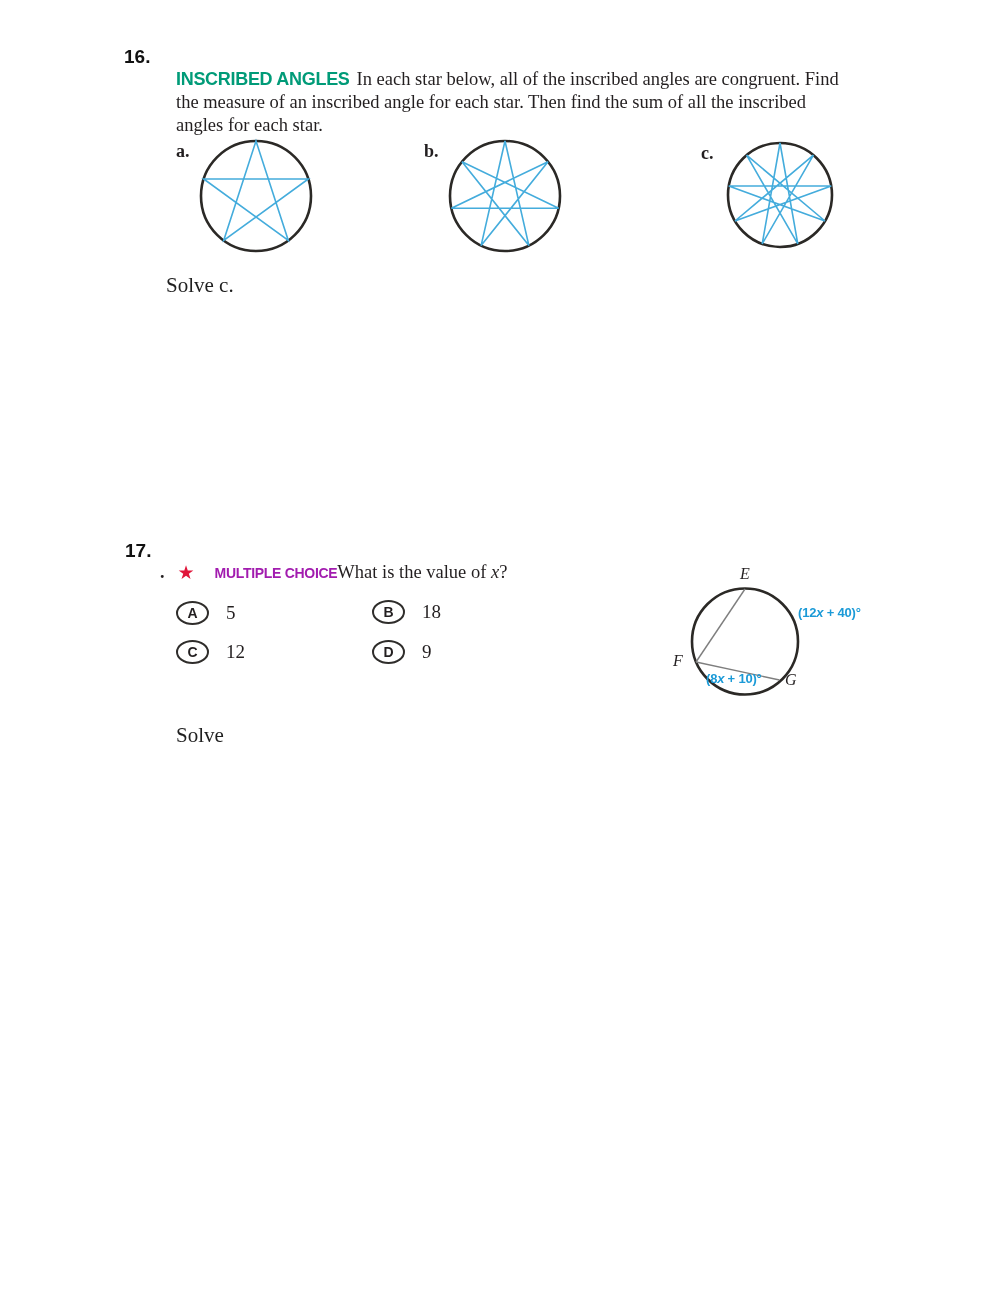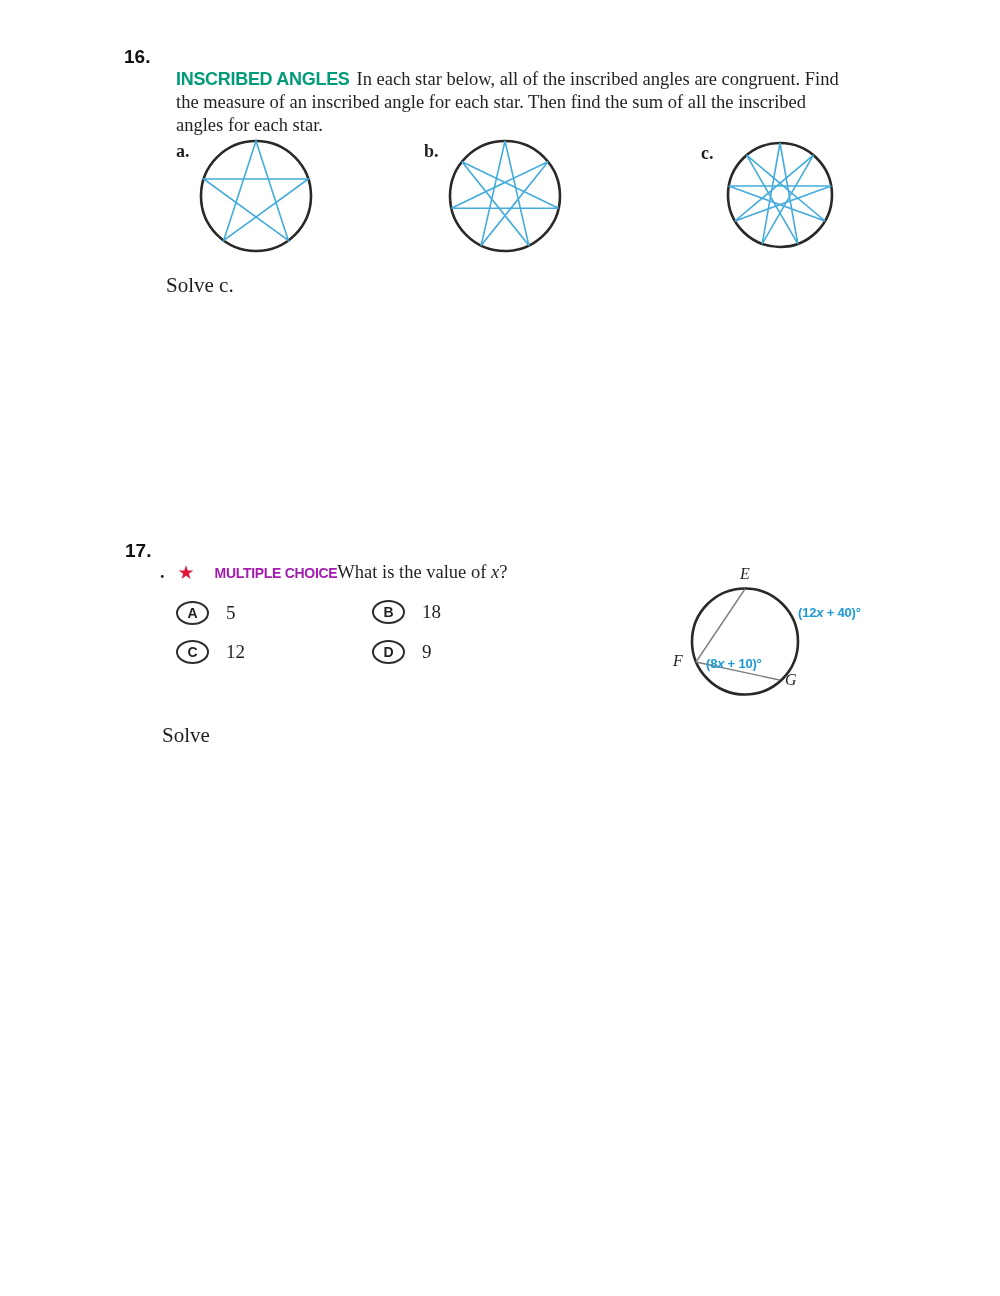--- a/index.html
+++ b/index.html
@@ -161,17 +161,17 @@
 
   <svg class="abs" width="240" height="145" style="left:665px; top:558px;">
     <circle class="diagram-ring" cx="80" cy="83.5" r="53"></circle>
     <line class="chord" x1="80" y1="31" x2="31" y2="104"></line>
     <line class="chord" x1="31" y1="104" x2="114.5" y2="122"></line>
   </svg>
   <div class="abs pt-label" style="left:740px; top:565px;">E</div>
   <div class="abs pt-label" style="left:673px; top:652px;">F</div>
   <div class="abs pt-label" style="left:785px; top:671px;">G</div>
   <div class="abs angle-label" style="left:798px; top:605px;"><span>(12</span><span class="var">x</span><span> + 40)°</span></div>
-  <div class="abs angle-label" style="left:706px; top:656px;text-align:right;"><span>(8</span><span class="var">x</span><span> + 10)°</span></div>
+  <div class="abs angle-label" style="left:706px; top:671px;text-align:right;"><span>(8</span><span class="var">x</span><span> + 10)°</span></div>
 
-  <div class="abs annotation" style="left:162px; top:723px;">Solve</div>
+  <div class="abs annotation" style="left:176px; top:723px;">Solve</div>
 
 </div>
 
 </body></html>

